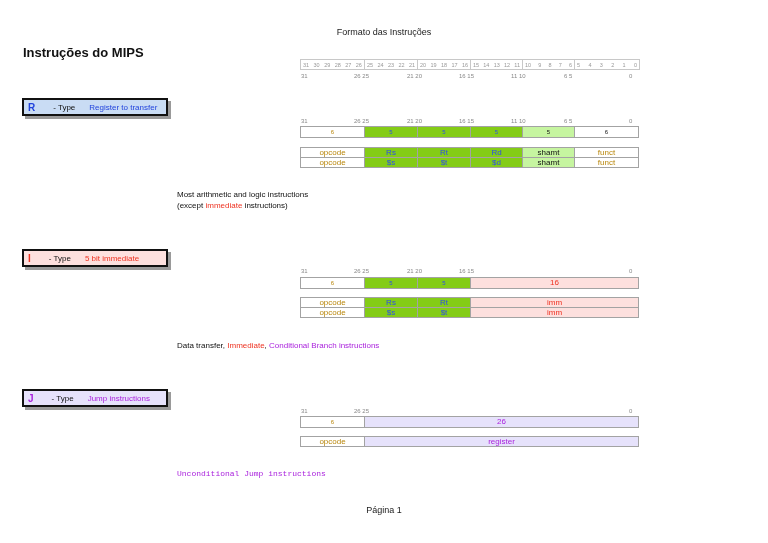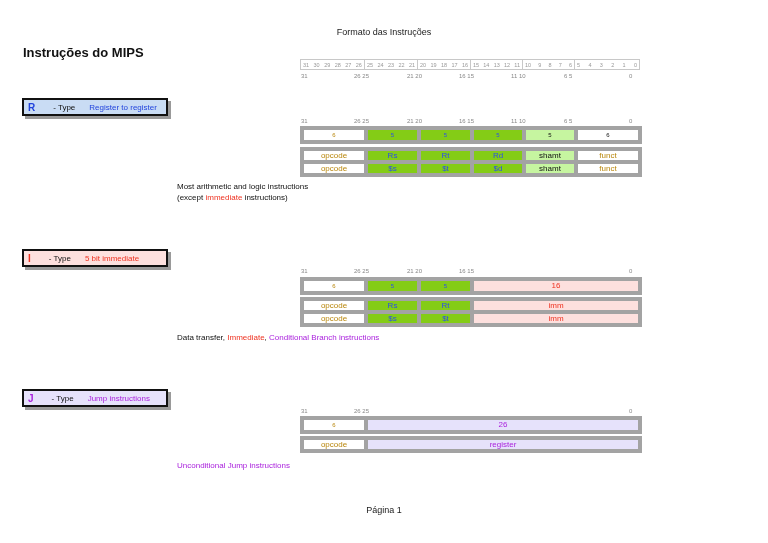--- a/index.html
+++ b/index.html
@@ -24,32 +24,32 @@
   
   .ruler { position:absolute; left:300px; width:338px; height:9px; border:1px solid #c8c8c8; display:flex; font-size:5.5px; color:#999; }
   .ruler .grp { display:flex; justify-content:space-between; border-right:1px solid #c8c8c8; padding:0 2px; box-sizing:border-box; align-items:center; }
   .ruler .grp:last-child { border-right:none; }
 
   .bitlabels { position:absolute; left:300px; width:338px; height:8px; font-size:6px; color:#888; }
   .bitlabels span { position:absolute; top:0; }
 
   
   .ftable { position:absolute; left:300px; width:338px; border-collapse:collapse; table-layout:fixed; font-size:8px; }
-  .ftable td { border:4px solid #a3a3a3; height:9px; padding:0; text-align:center; line-height:9px; font-weight:normal; }
+  .ftable td { border:1px solid #a3a3a3; height:9px; padding:0; text-align:center; line-height:9px; font-weight:normal; }
   .c-op { color:#b8860b; background:#fff; font-weight:bold; }
   .c-reg { color:#2d4fe8; background:#84cc16; }
   .c-sh { color:#111; background:#c6f5a0; font-weight:bold; }
   .c-fn { color:#b8860b; background:#fff; font-weight:bold; }
   .c-fnw { color:#111; background:#fff; font-weight:bold; }
   .c-imm { color:#ee3322; background:#fde0de; }
   .c-addr { color:#aa22dd; background:#e6e2fb; }
   .wrow td { font-size:6px; height:10px; line-height:10px; }
   .wrow td.c-imm, .wrow td.c-addr { font-size:8px; }
 
-  .desc { position:absolute; left:177px; font-size:8px; color:#111; line-height:11px; }
+  .desc { position:absolute; left:177px; font-size:8px; color:#111; line-height:11px;margin-top:8px; }
   .red { color:#ee3322; }
   .purple { color:#aa22dd; }
 </style>
 </head>
 <body>
 
 <div class="abs doc-title">Formato das Instruções</div>
 <div class="abs page-heading">Instruções do MIPS</div>
 
 <div class="ruler" style="top:59px;">
@@ -104,21 +104,21 @@
   <span style="left:107px">21 20</span>
   <span style="left:159px">16 15</span>
   <span style="left:211px">11 10</span>
   <span style="left:264px">6 5</span>
   <span style="left:329px">0</span>
 </div>
 
 <div class="type-box rbox">
   <span class="letter">R</span>
   <span class="tlabel">- Type</span>
-  <span class="tdesc">Register to register</span>
+  <span class="tdesc">Register to transfer</span>
 </div>
 <div class="bitlabels" style="top:118px;">
   <span style="left:1px">31</span>
   <span style="left:54px">26 25</span>
   <span style="left:107px">21 20</span>
   <span style="left:159px">16 15</span>
   <span style="left:211px">11 10</span>
   <span style="left:264px">6 5</span>
   <span style="left:329px">0</span>
 </div>
@@ -256,15 +256,15 @@
       <col style="width:64px">
       <col style="width:274px">
     </colgroup>
   <tbody>
       <tr>
     <td class="c-op">opcode</td>
     <td class="c-addr">register</td>
   </tr>
 </tbody>
   </table>
-<div class="desc purple" style="top:460px;">Unconditional Jump instructions</div>
+<div class="desc purple" style="top:460px;font-family:Liberation Mono, monospace;">Unconditional Jump instructions</div>
 
 <div class="abs page-footer">Página 1</div>
 
 </body></html>

